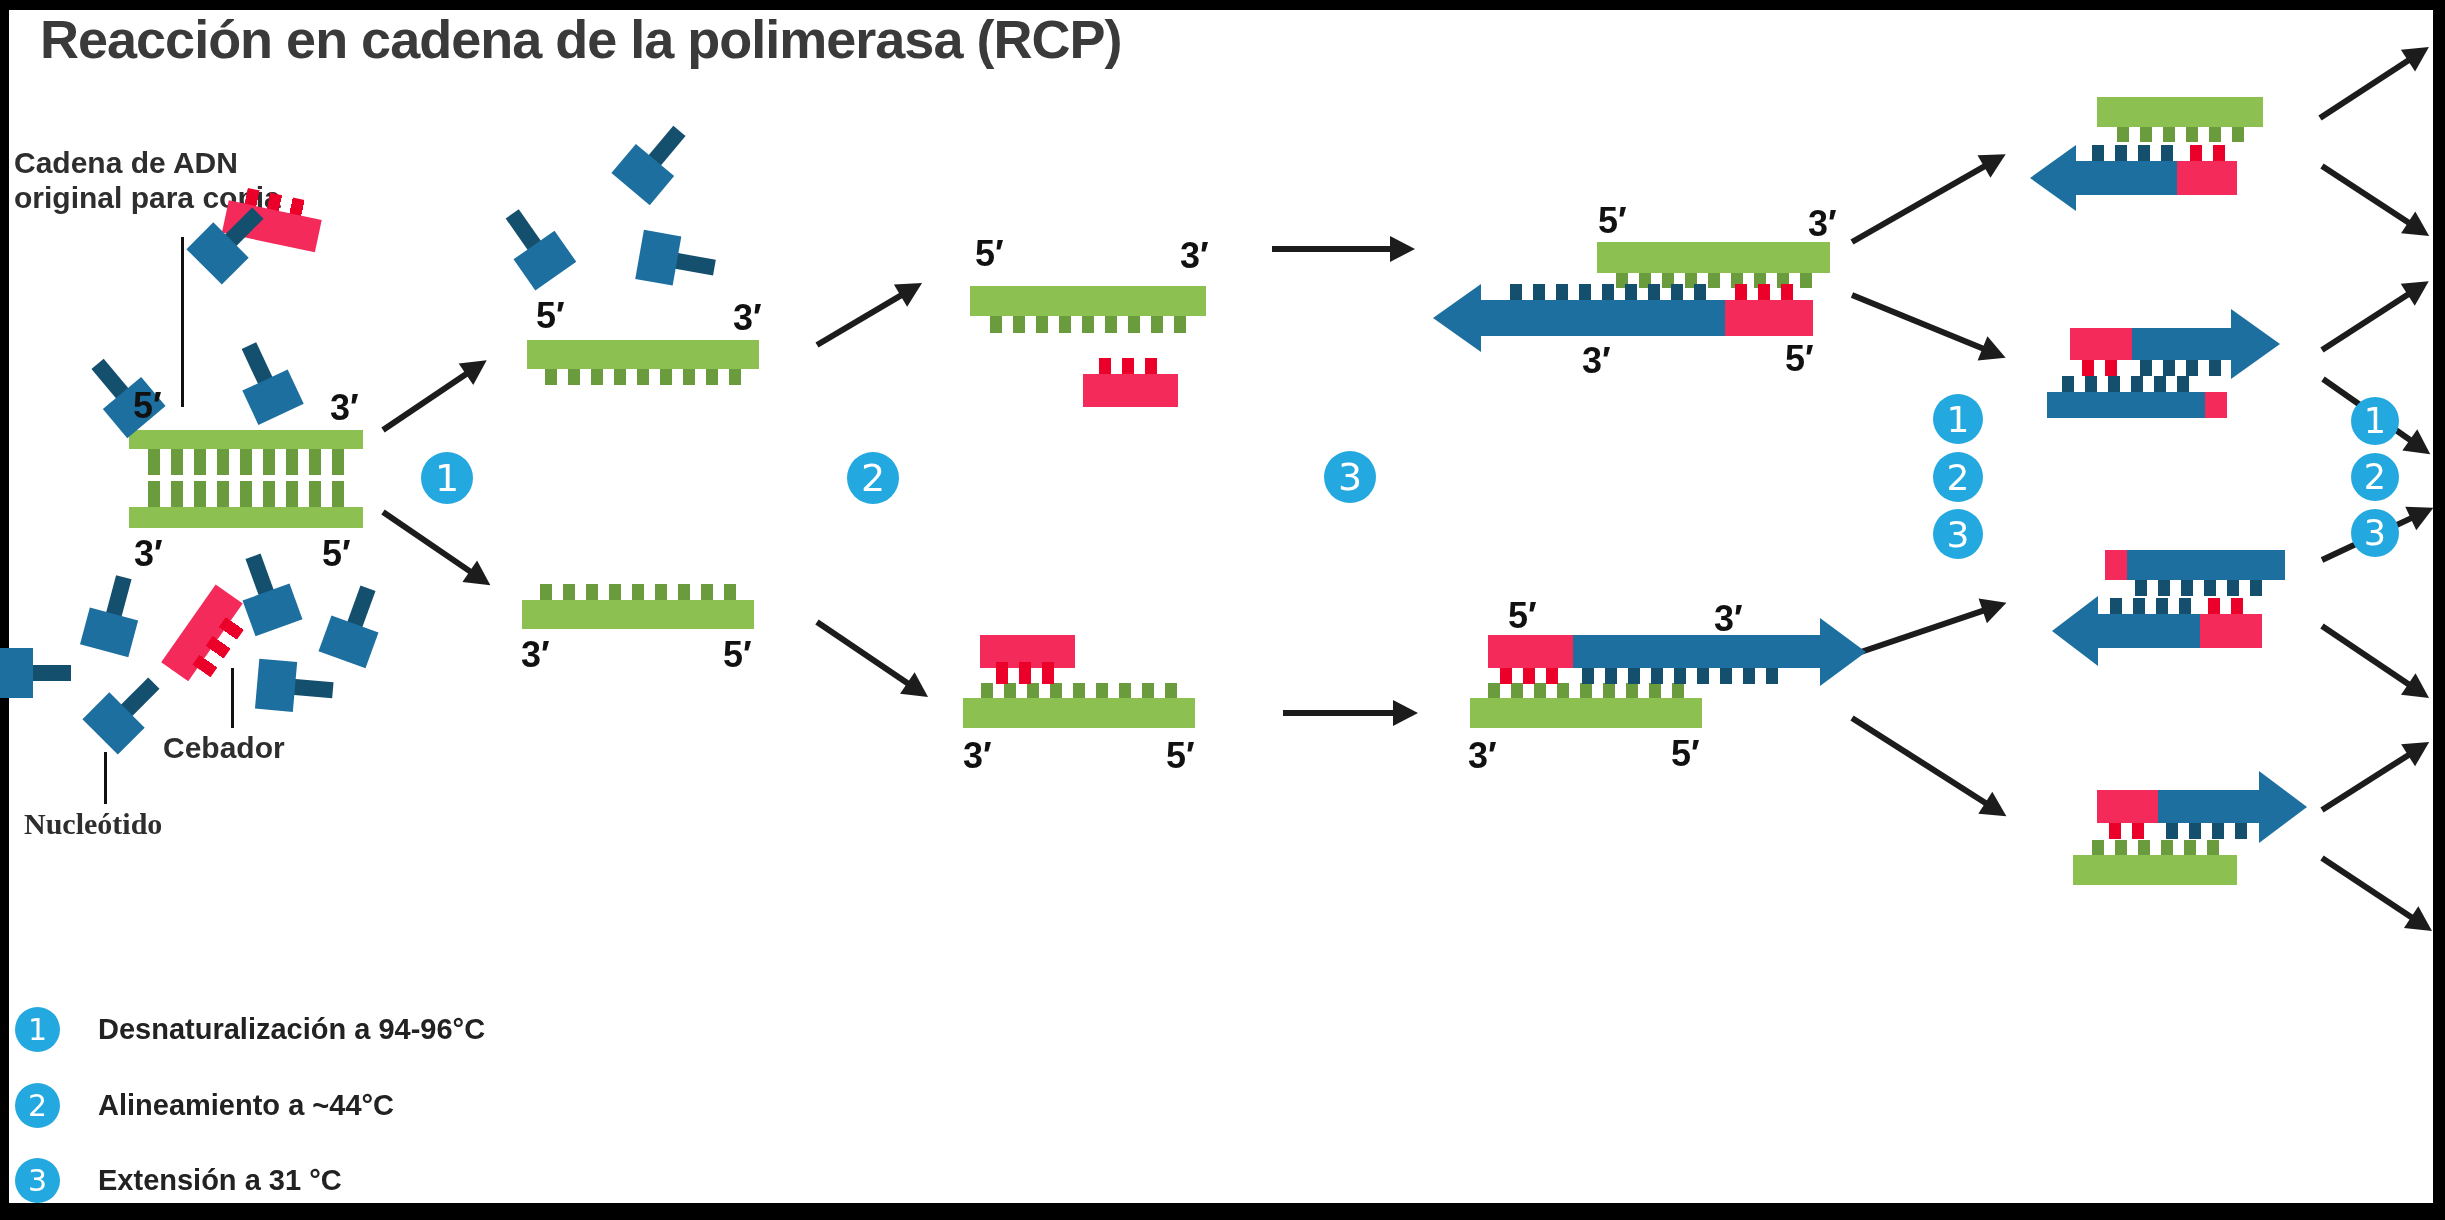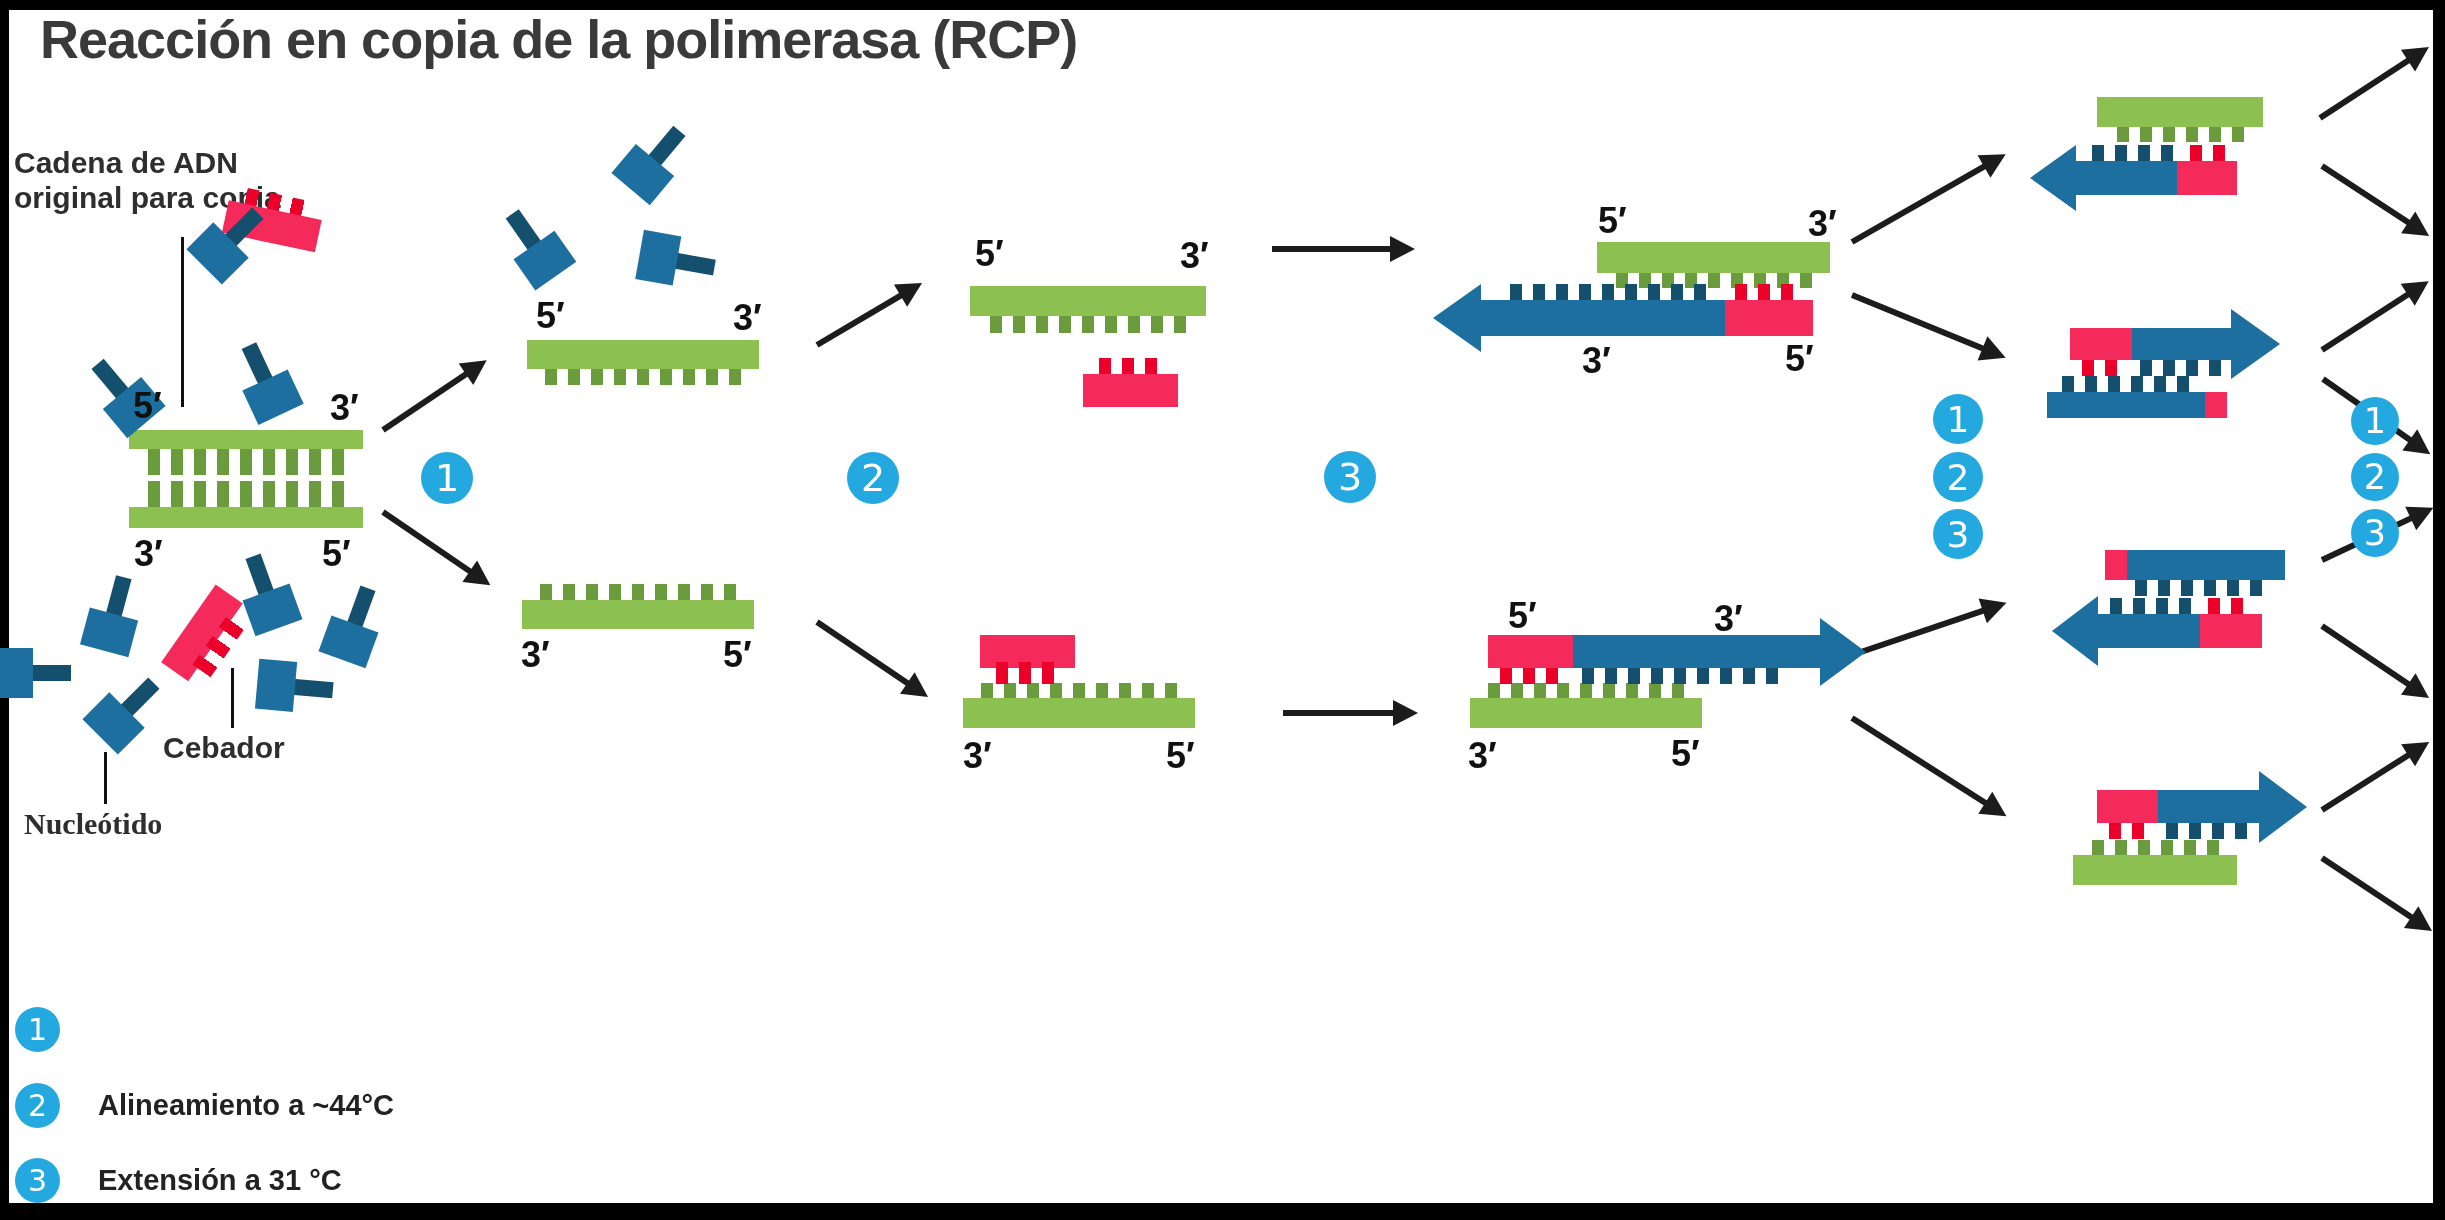--- a/index.html
+++ b/index.html
@@ -17,36 +17,37 @@
 </head>
 <body>
 
 <div class="stage">
 
   <div class="frame" style="left:0;top:0;width:2445px;height:10px;"></div>
   <div class="frame" style="left:0;top:0;width:9px;height:1220px;"></div>
   <div class="frame" style="left:2433px;top:0;width:12px;height:1220px;"></div>
   <div class="frame" style="left:0;top:1203px;width:2445px;height:17px;"></div>
 
-  <div class="title">Reacción en copia de la polimerasa (RCP)</div>
+  <div class="title">Reacción en cadena de la polimerasa (RCP)</div>
 
   <div class="biglabel" style="left:14px;top:146px;">
     <span>Cadena de ADN</span><br>
     <span>original para copia</span>
   </div>
   <div class="biglabel" style="left:163px;top:731px;">Cebador</div>
   <div class="biglabel" style="left:24px;top:807px;font-family:Liberation Serif, serif;">Nucleótido</div>
 
   <div class="ptr" style="left:181px;top:237px;height:170px;"></div>
   <div class="ptr" style="left:231px;top:668px;height:60px;"></div>
   <div class="ptr" style="left:104px;top:752px;height:52px;"></div>
 
   <div>
     <div class="legend-row" style="left:15px;top:1007px;">
       <span class="lcirc" style="background: rgb(35, 168, 223);">1</span>
+      <span class="ltext">Desnaturalización a  94-96°C</span>
     </div>
     <div class="legend-row" style="left:15px;top:1083px;">
       <span class="lcirc" style="background: rgb(35, 168, 223);">2</span>
       <span class="ltext">Alineamiento a  ~44°C</span>
     </div>
     <div class="legend-row" style="left:15px;top:1158px;">
       <span class="lcirc" style="background: rgb(35, 168, 223);">3</span>
       <span class="ltext">Extensión a  31 °C</span>
     </div>
   </div>

